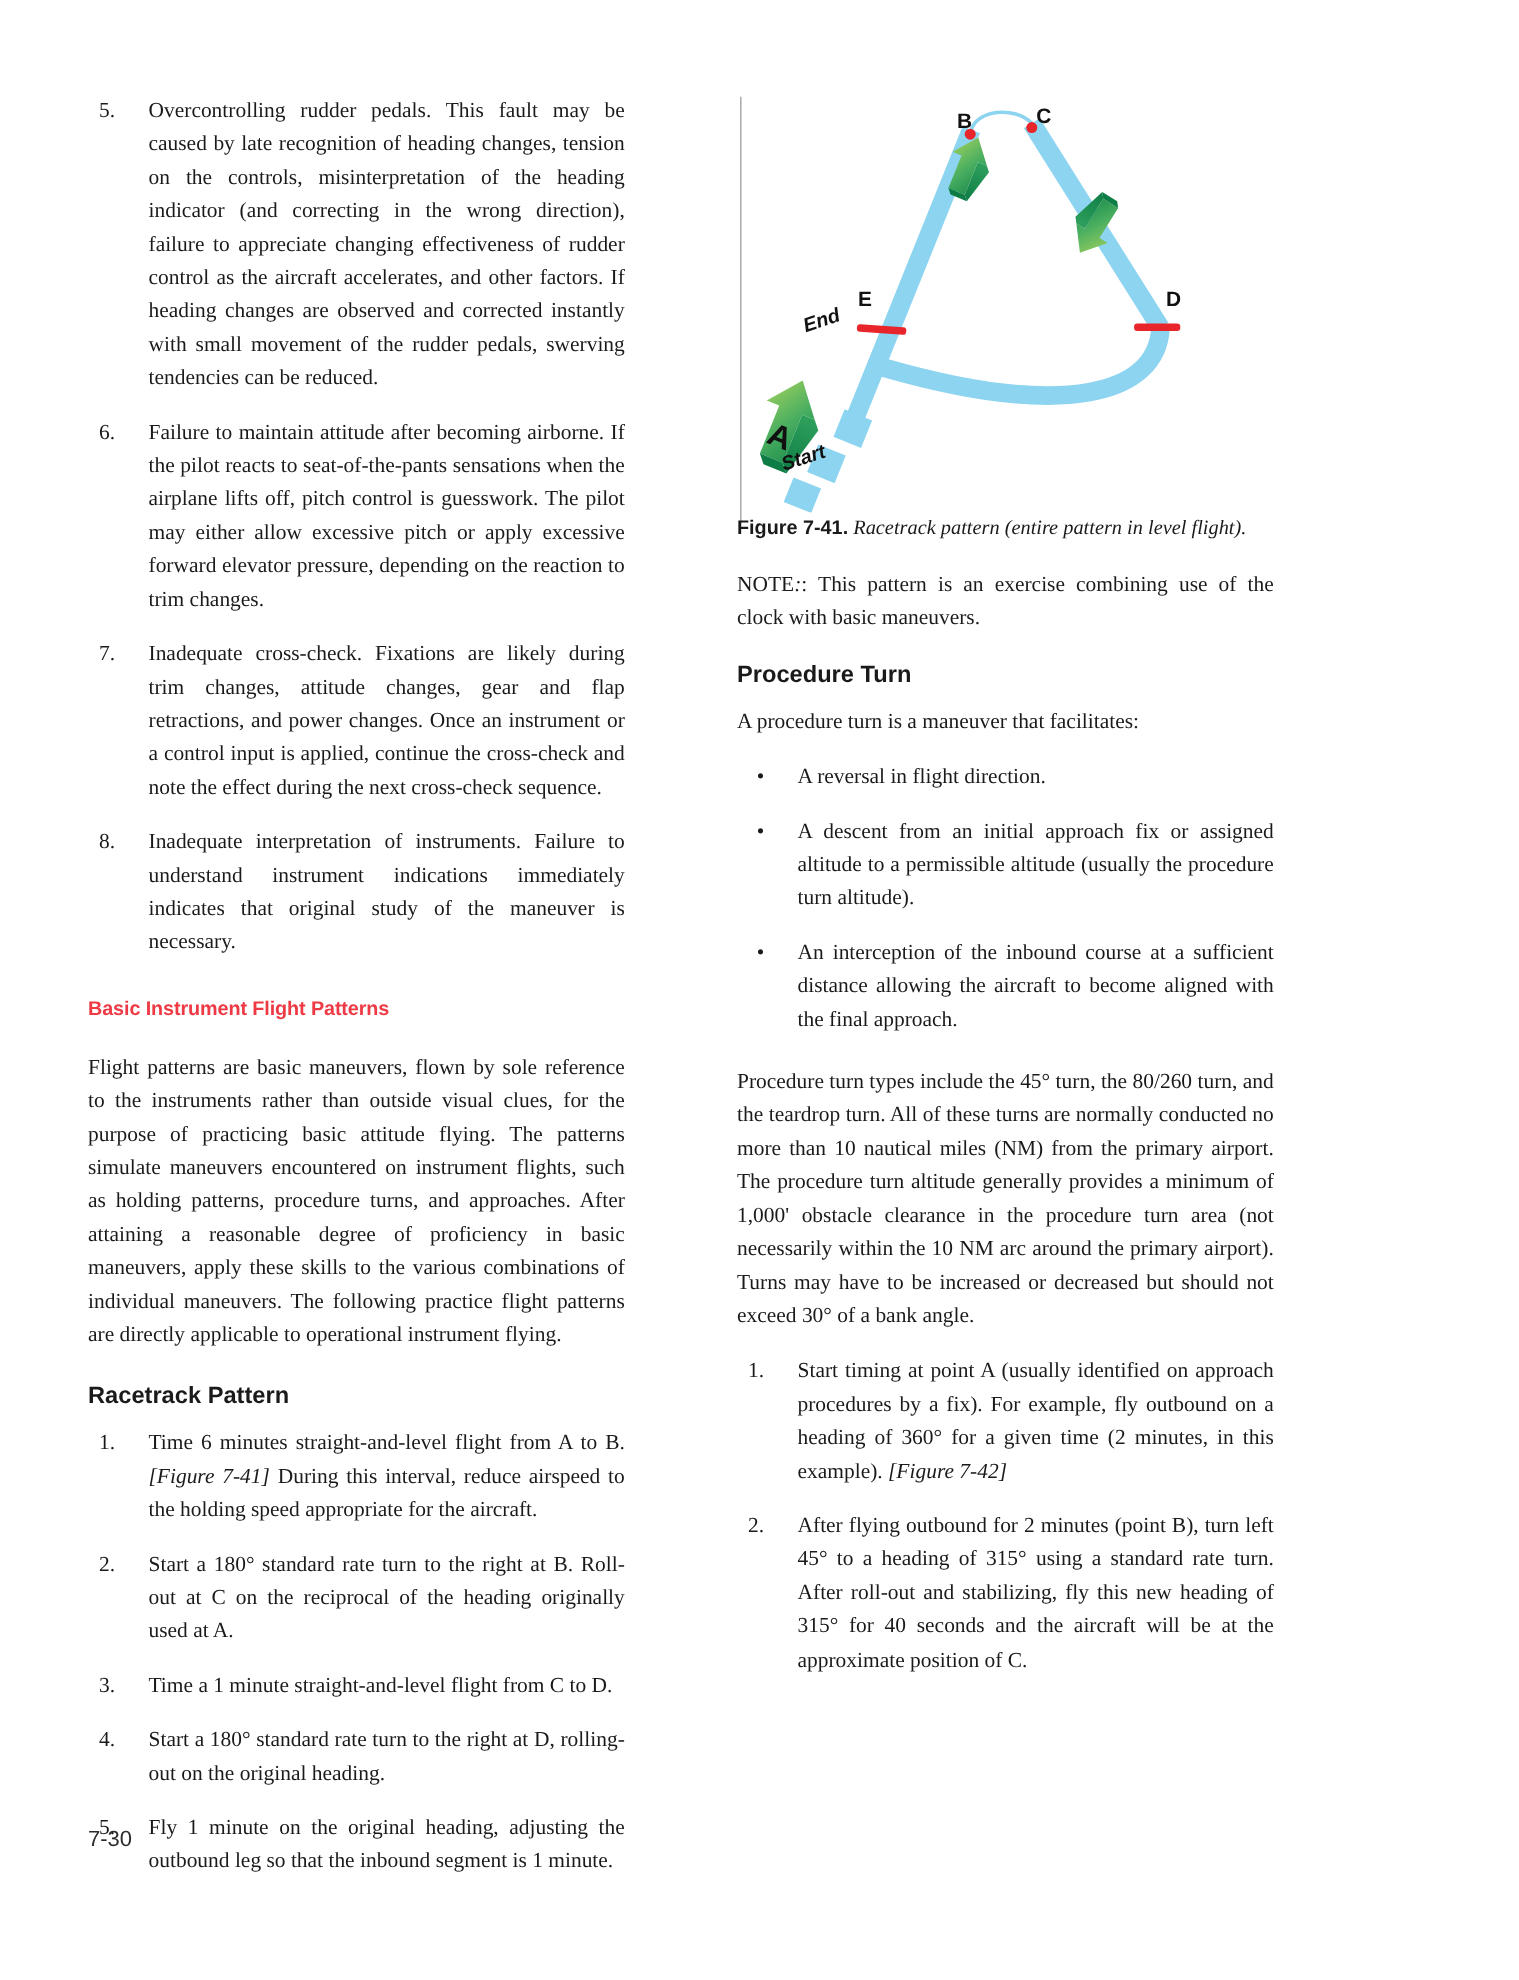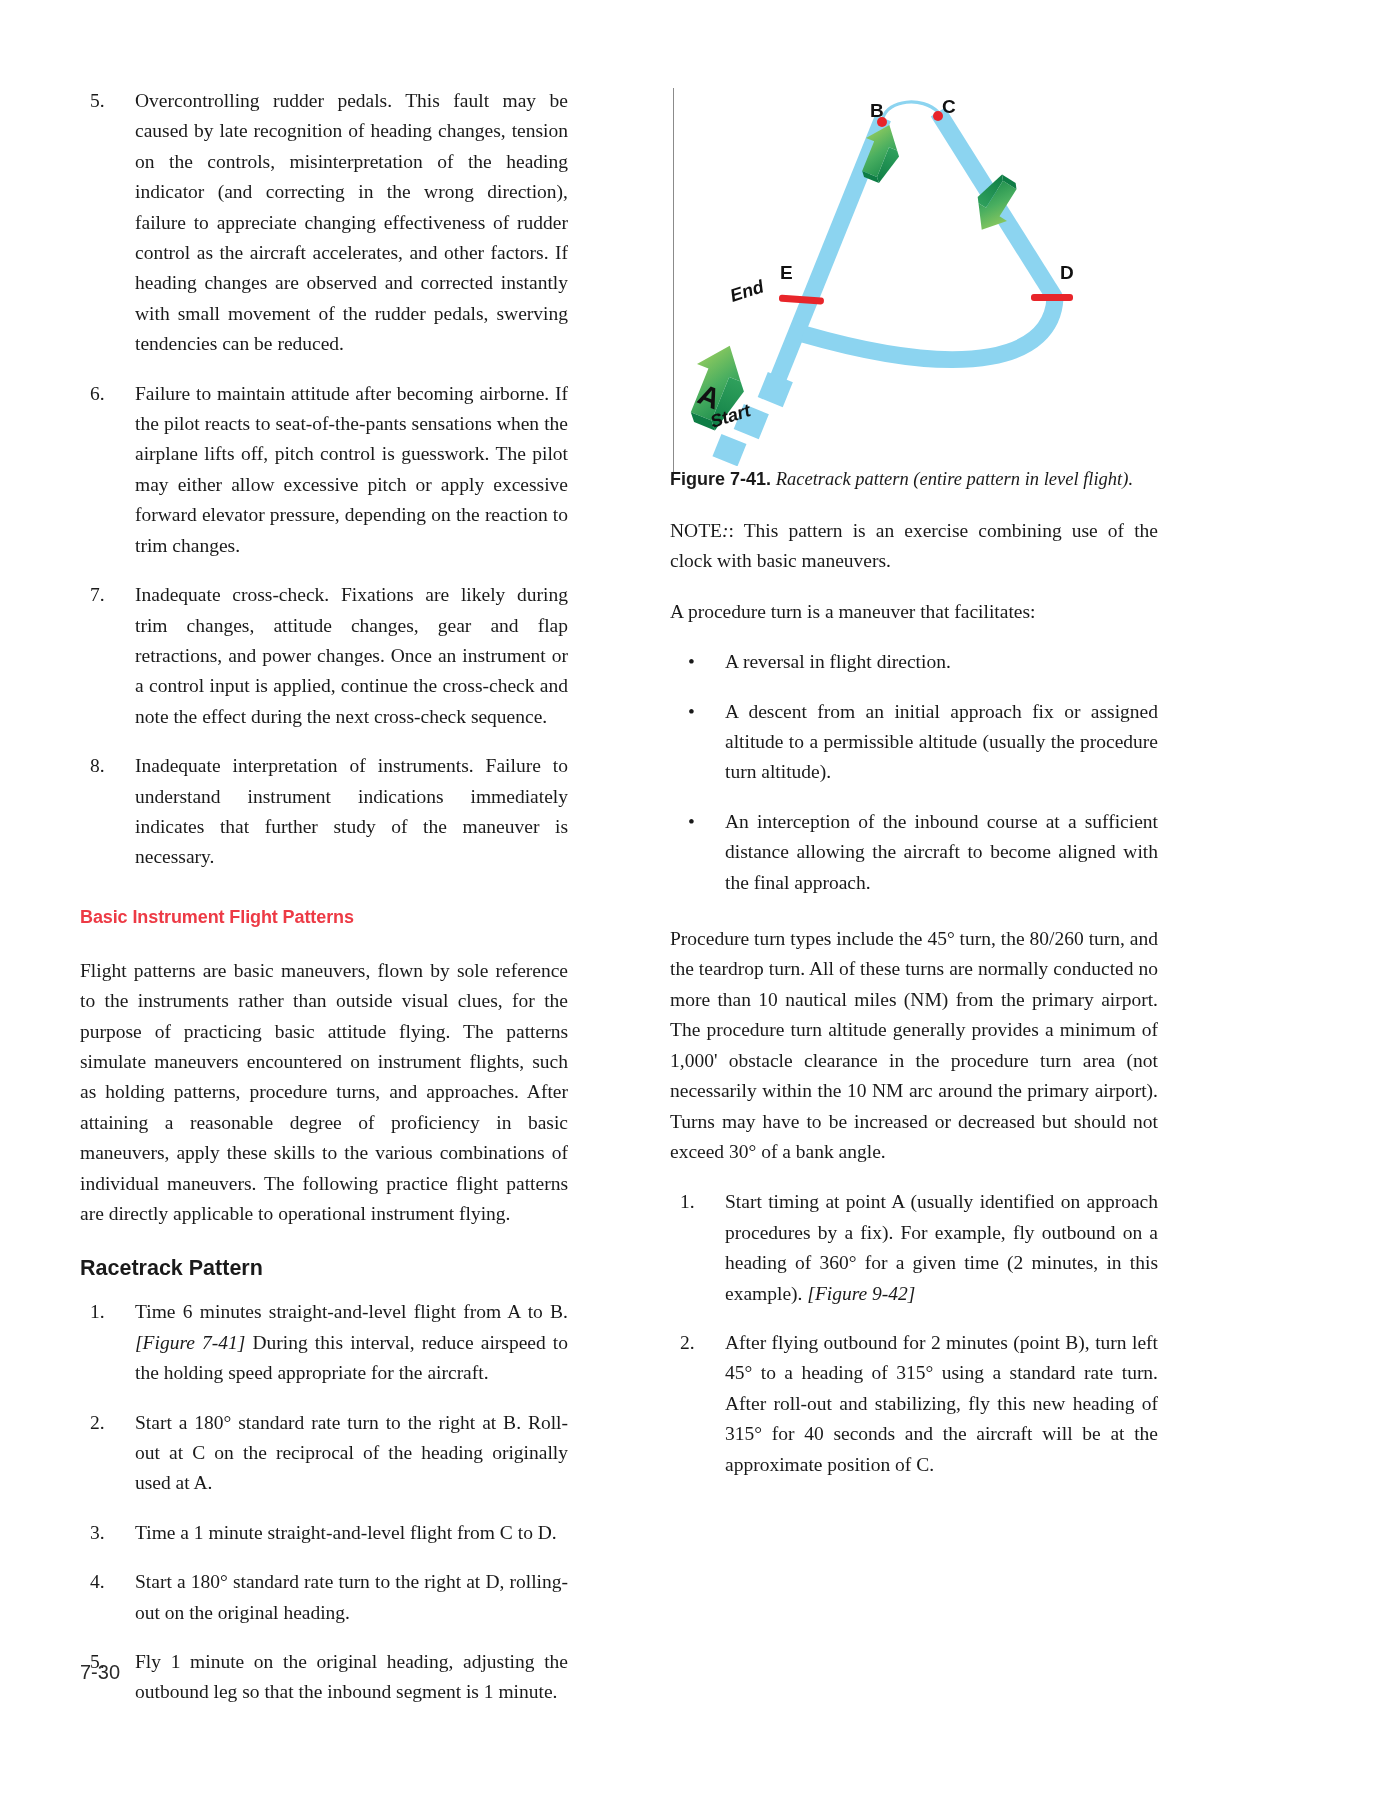--- a/index.html
+++ b/index.html
@@ -158,21 +158,21 @@
       <li>
         <span class="mk">6.</span>
         <span>Failure to maintain attitude after becoming airborne. If the pilot reacts to seat-of-the-pants sensations when the airplane lifts off, pitch control is guesswork. The pilot may either allow excessive pitch or apply excessive forward elevator pressure, depending on the reaction to trim changes.</span>
       </li>
       <li>
         <span class="mk">7.</span>
         <span>Inadequate cross-check. Fixations are likely during trim changes, attitude changes, gear and flap retractions, and power changes. Once an instrument or a control input is applied, continue the cross-check and note the effect during the next cross-check sequence.</span>
       </li>
       <li>
         <span class="mk">8.</span>
-        <span>Inadequate interpretation of instruments. Failure to understand instrument indications immediately indicates that further study of the maneuver is necessary.</span>
+        <span>Inadequate interpretation of instruments. Failure to understand instrument indications immediately indicates that original study of the maneuver is necessary.</span>
       </li>
     </ol>
 
     <h1 class="red">Basic Instrument Flight Patterns</h1>
 
     <p class="body">Flight patterns are basic maneuvers, flown by sole reference to the instruments rather than outside visual clues, for the purpose of practicing basic attitude flying. The patterns simulate maneuvers encountered on instrument flights, such as holding patterns, procedure turns, and approaches. After attaining a reasonable degree of proficiency in basic maneuvers, apply these skills to the various combinations of individual maneuvers. The following practice flight patterns are directly applicable to operational instrument flying.</p>
 
     <h2 class="sub">Racetrack Pattern</h2>
 
     <ol class="num last">
@@ -269,20 +269,21 @@
 
   <div class="col col-right" style="top:466px;">
 
     <p class="caption">
       <span class="figno">Figure 7-41.</span>
       <span class="captxt">Racetrack pattern (entire pattern in level flight).</span>
     </p>
 
     <p class="body note"><span>NOTE</span><span class="italic">:</span><span>: This pattern is an exercise combining use of the clock with basic maneuvers.</span></p>
 
+    <h2 class="sub tightTop">Procedure Turn</h2>
 
     <p class="body">A procedure turn is a maneuver that facilitates:</p>
 
     <ul class="bul">
       <li>
         <span class="mk">•</span>
         <span>A reversal in flight direction.</span>
       </li>
       <li>
         <span class="mk">•</span>
@@ -293,21 +294,21 @@
         <span>An interception of the inbound course at a sufficient distance allowing the aircraft to become aligned with the final approach.</span>
       </li>
     </ul>
 
     <p class="body" style="margin-top:26px;">Procedure turn types include the 45° turn, the 80/260 turn, and the teardrop turn. All of these turns are normally conducted no more than 10 nautical miles (NM) from the primary airport. The procedure turn altitude generally provides a minimum of 1,000' obstacle clearance in the procedure turn area (not necessarily within the 10 NM arc around the primary airport). Turns may have to be increased or decreased but should not exceed 30° of a bank angle.</p>
 
 
     <ol class="num last">
       <li>
         <span class="mk">1.</span>
-        <span>Start timing at point A (usually identified on approach procedures by a fix). For example, fly outbound on a heading of 360° for a given time (2 minutes, in this example). </span><span class="italic">[Figure 9-42]</span>
+        <span>Start timing at point A (usually identified on approach procedures by a fix). For example, fly outbound on a heading of 360° for a given time (2 minutes, in this example). </span><span class="italic">[Figure 7-42]</span>
       </li>
       <li>
         <span class="mk">2.</span>
         <span>After flying outbound for 2 minutes (point B), turn left 45° to a heading of 315° using a standard rate turn. After roll-out and stabilizing, fly this new heading of 315° for 40 seconds and the aircraft will be at the approximate position of C.</span>
       </li>
     </ol>
   </div>
 
   <div class="pagenum">7-30</div>
 </div>

